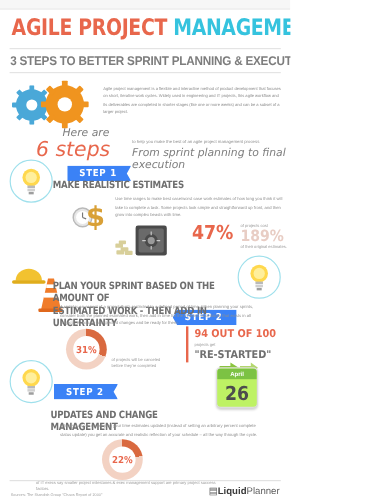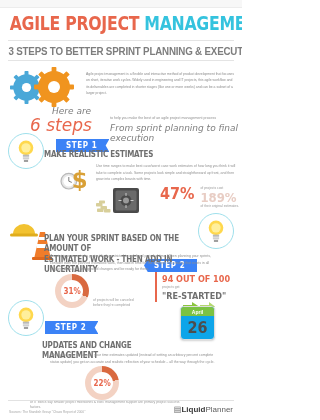--- a/index.html
+++ b/index.html
@@ -83,21 +83,21 @@
 
   
   .donut{width:34px;height:34px;border-radius:50%;display:flex;
     align-items:center;justify-content:center;position:relative;}
   .donut .hole{width:22px;height:22px;border-radius:50%;background:#fff;
     display:flex;align-items:center;justify-content:center;
     font-size:8px;font-weight:bold;color:#e8674c;
     font-family:"DejaVu Sans Condensed","Liberation Sans",sans-serif;}
 
   
-  .cal{width:33px;height:32px;border-radius:4px;background:#0ea5e9;
+  .cal{width:33px;height:32px;border-radius:4px;background:#bef264;
     border:1px solid #ddd;overflow:hidden;box-shadow:0 1px 2px rgba(0,0,0,.18);}
   .cal-top{height:9px;background:#7cc243;color:#fff;font-size:5px;
     display:flex;align-items:center;justify-content:center;font-weight:bold;}
   .cal-num{height:23px;display:flex;align-items:center;justify-content:center;
     font-size:16px;font-weight:bold;color:#4d4d4d;
     font-family:"DejaVu Sans Condensed","Liberation Sans",sans-serif;}
 
   
   .footer{position:absolute;left:0;bottom:0;width:242px;}
   .fline{height:1px;background:#e2e2e2;margin:0 8px 4px;}

